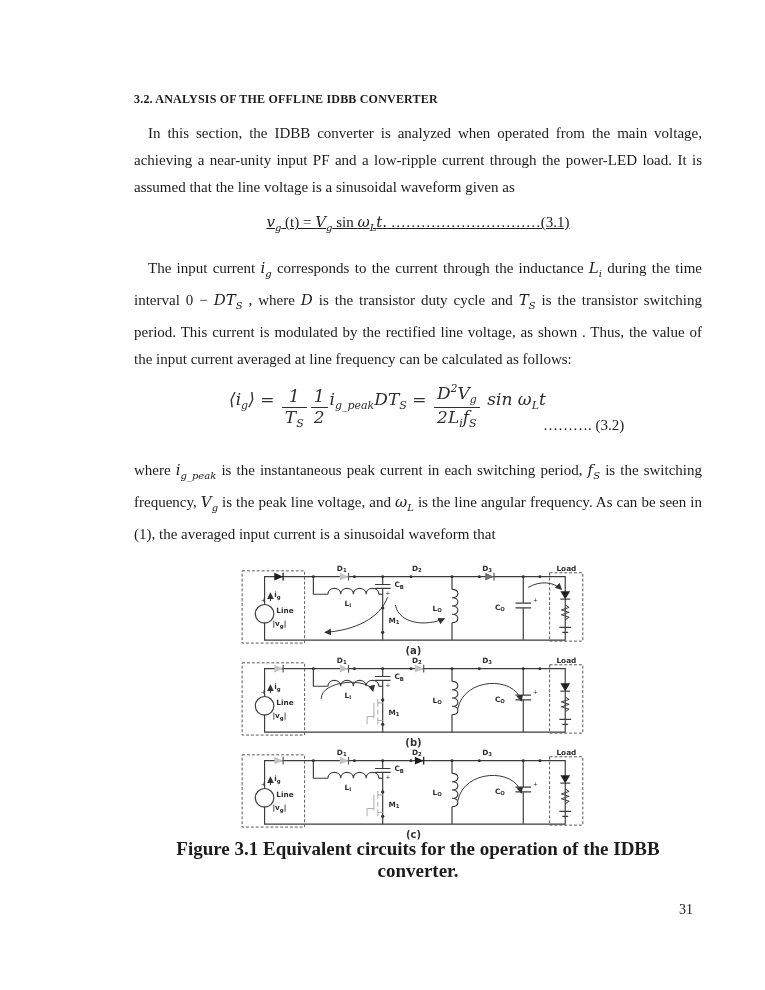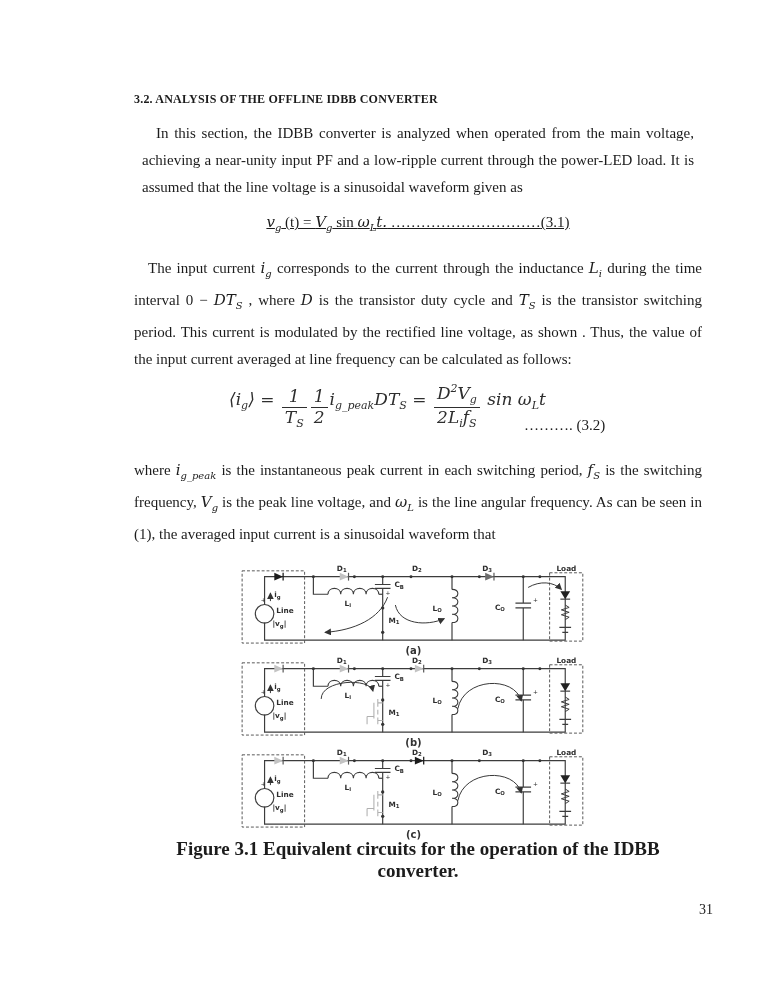--- a/index.html
+++ b/index.html
@@ -11,21 +11,21 @@
     color:#1c1c1c;
     overflow:hidden;
     box-sizing:border-box;
     padding:92px 63px 0 134px;
   }
   .heading{
     font-size:12px;font-weight:bold;letter-spacing:.2px;
     margin:0 0 13px 0;
   }
   .para{
-    font-size:15px;line-height:27px;text-align:justify;margin:8px;
+    font-size:15px;line-height:27px;text-align:justify;margin:0;
   }
   .indent{text-indent:14px;}
   .mi{font-style:italic;font-family:"DejaVu Serif", serif;}
   sub{font-size:10px;}
   .eq31{
     margin:8px 0 0 0;height:27px;line-height:27px;
     text-align:center;font-size:15px;text-decoration:underline;
   }
   .subheading{
     margin:22px 0 0 0;font-size:15px;font-style:italic;line-height:19px;
@@ -37,34 +37,34 @@
     font-family:"DejaVu Serif", serif;font-size:17px;color:#2e2e2e;
     padding-left:95px;box-sizing:border-box;
   }
   .eq32 .math{display:inline-block;margin-top:4px;font-style:italic;}
   .frac{display:inline-block;text-align:center;vertical-align:-1.05em;margin:0 2px;}
   .fn{display:block;border-bottom:1.2px solid #2e2e2e;padding:0 3px;line-height:1.15;}
   .fd{display:block;padding:0 3px;line-height:1.15;}
   .eq32 sub{font-size:11px;}
   .eq32 sup{font-size:11px;}
   .eq32-label{
-    position:absolute;left:390px;top:38px;
+    position:absolute;left:409px;top:38px;
     font-family:"Liberation Serif", serif;font-style:normal;font-size:15px;color:#1c1c1c;
   }
   .figure{margin:16px 0 0 97px;width:365px;}
   .circuit{display:block;width:360px;height:82px;}
   .sublabel{
     text-align:center;font-family:"DejaVu Sans", sans-serif;
     font-size:10px;font-weight:bold;color:#333;line-height:10px;height:10px;
   }
   .caption{
     margin:-2px 0 0 0;text-align:center;font-size:19px;font-weight:bold;
   }
   .page-number{
-    position:absolute;top:902px;right:52px;font-size:14px;
+    position:absolute;top:902px;right:72px;font-size:14px;
   }
   
   .w{stroke:#3c3c3c;stroke-width:1.2;fill:none;}
   .wt{stroke:#3c3c3c;stroke-width:1;fill:none;}
   .dash{fill:none;stroke:#555;stroke-width:1;stroke-dasharray:3,2;}
   .coil{stroke:#3c3c3c;stroke-width:1.1;fill:none;}
   .dot{fill:#333;}
   .arrow{stroke:#333;stroke-width:1;fill:none;}
   .mos{stroke:#b0b0b0;stroke-width:1.1;fill:none;}
   .dbar{stroke:#555;stroke-width:1.2;fill:none;}

